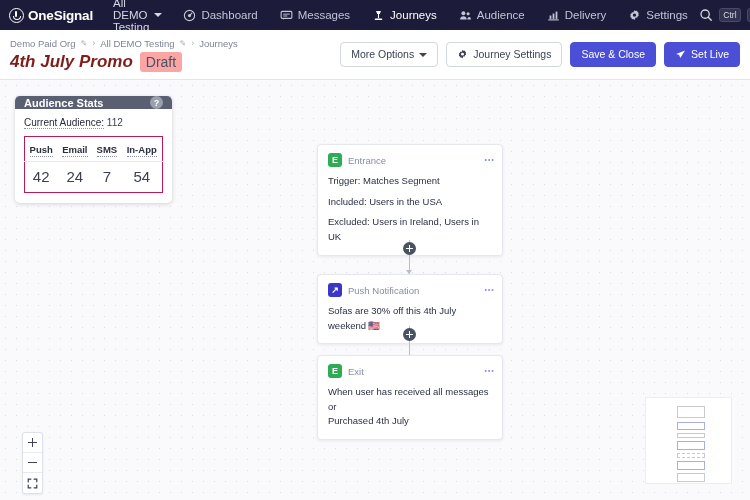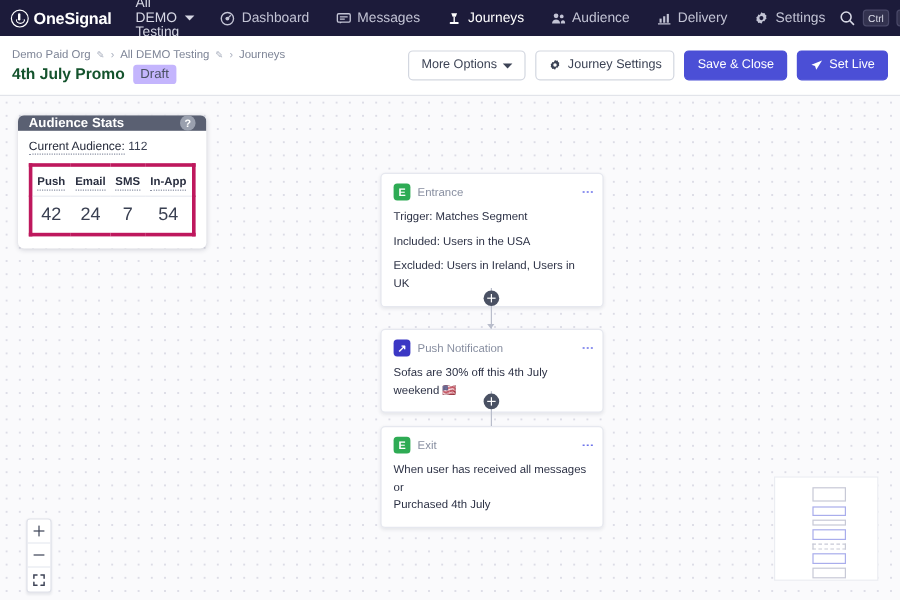--- a/index.html
+++ b/index.html
@@ -68,23 +68,23 @@
     border-bottom: 1px solid #e2e4ea;
     display: flex; align-items: center; padding: 0 10px;
     position: relative;
   }
   .crumbs { display: flex; flex-direction: column; gap: 3px; }
   .crumb-row { display: flex; align-items: center; gap: 5px; font-size: 9.5px; color: #7d8496; }
   .crumb-link { cursor: pointer; }
   .crumb-pencil { font-size: 8px; color: #aab0bf; }
   .crumb-sep { color: #aab0bf; font-size: 9px; }
   .title-row { display: flex; align-items: center; gap: 7px; }
-  .page-title { font-size: 13px; font-weight: bold; color: #14532d; }
+  .page-title { font-size: 17px; font-weight: bold; color: #7f1d1d; font-style: italic; }
   .badge-draft {
-    font-size: 11px; color: #4a5163; background: #c4b5fd;
+    font-size: 14px; color: #4a5163; background: #fca5a5;
     border-radius: 3px; padding: 2px 6px;
   }
 
   .actions { margin-left: auto; display: flex; align-items: center; gap: 8px; }
   .btn {
     display: flex; align-items: center; gap: 5px;
     font-size: 10.5px; border-radius: 4px; cursor: pointer;
     padding: 6px 10px; line-height: 1; white-space: nowrap;
   }
   .btn-ghost { background: #fff; border: 1px solid #d3d7e0; color: #3c4355; }
@@ -116,21 +116,21 @@
     width: 13px; height: 13px; border-radius: 50%;
     background: #9aa0ae; color: #fff; font-size: 9px;
     display: flex; align-items: center; justify-content: center;
     cursor: pointer; font-weight: bold;
   }
   .stats-body { padding: 8px 9px 10px; }
   .cur-aud { font-size: 10px; color: #242939; margin-bottom: 8px; }
   .cur-aud .lbl { font-weight: normal; border-bottom: 1px dotted #8b91a3; }
   .cur-aud .val { color: #3a4052; }
   .stats-table {
-    width: 100%; border: 3px solid #be185d; border-radius: 4px;
+    width: 100%; border: 1px solid #be185d; border-radius: 4px;
     border-collapse: collapse; background: #fff;
   }
   .stats-table th {
     font-size: 9.5px; color: #2a2f40; font-weight: bold;
     padding: 7px 2px 6px; text-align: center;
     border-bottom: 1px solid #e8eaf0;
   }
   .stats-table th span { border-bottom: 1px dotted #8b91a3; padding-bottom: 1px; }
   .stats-table td {
     font-size: 15px; color: #3a4052; text-align: center; padding: 6px 2px 7px;

